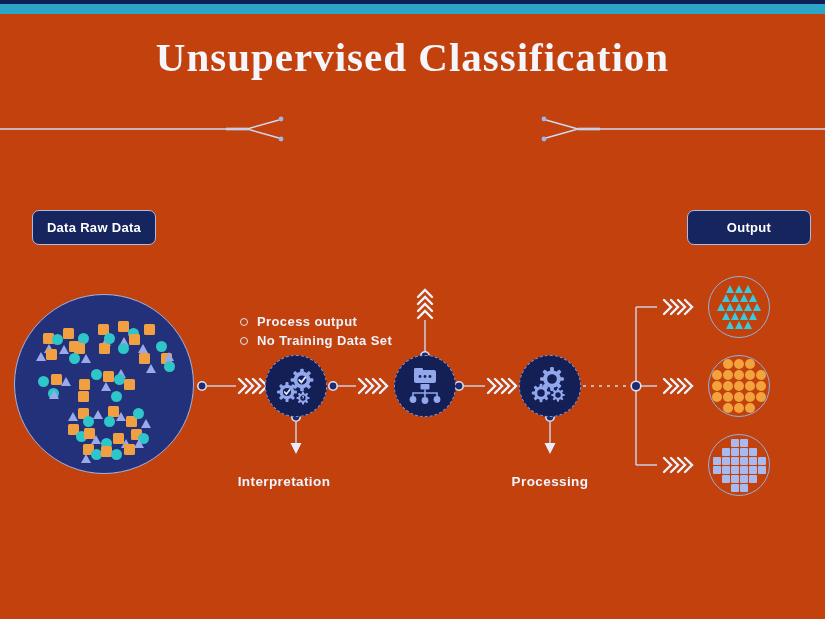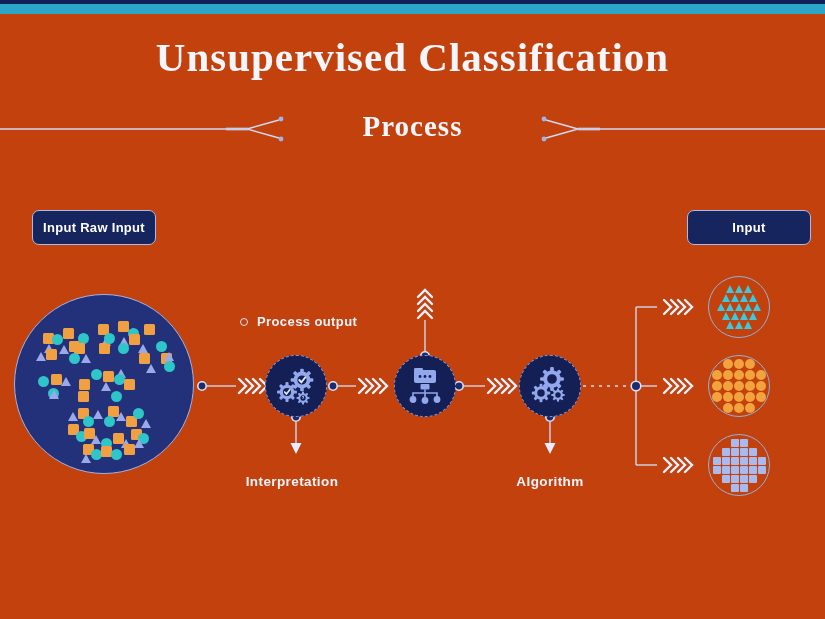--- a/index.html
+++ b/index.html
@@ -37,29 +37,32 @@
 </style>
 </head>
 <body>
 
 <div id="stage">
 
   <div class="top-dark"></div>
   <div class="accent-bar"></div>
 
   <div class="title">Unsupervised Classification</div>
-  <div class="subtitle">Process</div>
-
-  <div class="btn" style="left:32px">Input Raw Input</div>
-  <div class="btn" style="left:687px">Input</div>
+
+  <div class="btn" style="left:32px">Data Raw Data</div>
+  <div class="btn" style="left:687px">Output</div>
 
   <div class="notes">
     <div class="note-row">
       <span class="note-bullet"></span>
       <span>Process output</span>
+    </div>
+    <div class="note-row">
+      <span class="note-bullet"></span>
+      <span>No Training Data Set</span>
     </div>
   </div>
 
   <div class="input-circle" id="input-circle">
       <div class="shape s" style="background: rgb(240, 160, 65); left: 27.5px; top: 37.5px;"></div>
       <div class="shape o" style="background: rgb(47, 198, 202); left: 36.5px; top: 38.5px;"></div>
       <div class="shape s" style="background: rgb(240, 160, 65); left: 47.5px; top: 32.5px;"></div>
       <div class="shape t" style="border-bottom: 9px solid rgb(154, 169, 233); left: 28.5px; top: 48.5px;"></div>
       <div class="shape s" style="background: rgb(240, 160, 65); left: 53.5px; top: 45.5px;"></div>
       <div class="shape o" style="background: rgb(47, 198, 202); left: 62.5px; top: 37.5px;"></div>
@@ -248,22 +251,22 @@
   </div>
 
   <div class="dashed-circle" style="left:519px;top:355px">
     <svg width="48" height="48" viewBox="-24 -24 48 48">
       <use href="#gear" transform="translate(2,-7) scale(1.1)"></use>
       <use href="#gear" transform="translate(-9,7) scale(0.85)"></use>
       <use href="#gear" transform="translate(8,9) scale(0.62)"></use>
     </svg>
   </div>
 
-  <div class="step-label" style="left:292px">Interpretation</div>
-  <div class="step-label" style="left:550px">Algorithm</div>
+  <div class="step-label" style="left:284px">Interpretation</div>
+  <div class="step-label" style="left:550px">Processing</div>
 
   <div class="out-circle" style="left:708px;top:276px">
       <div class="cluster">
         <div class="row">
           <div style="width: 0px; height: 0px; border-left: 4.5px solid transparent; border-right: 4.5px solid transparent; border-bottom: 8px solid rgb(59, 201, 221);"></div>
           <div style="width: 0px; height: 0px; border-left: 4.5px solid transparent; border-right: 4.5px solid transparent; border-bottom: 8px solid rgb(59, 201, 221);"></div>
           <div style="width: 0px; height: 0px; border-left: 4.5px solid transparent; border-right: 4.5px solid transparent; border-bottom: 8px solid rgb(59, 201, 221);"></div>
         </div>
         <div class="row">
           <div style="width: 0px; height: 0px; border-left: 4.5px solid transparent; border-right: 4.5px solid transparent; border-bottom: 8px solid rgb(59, 201, 221);"></div>

